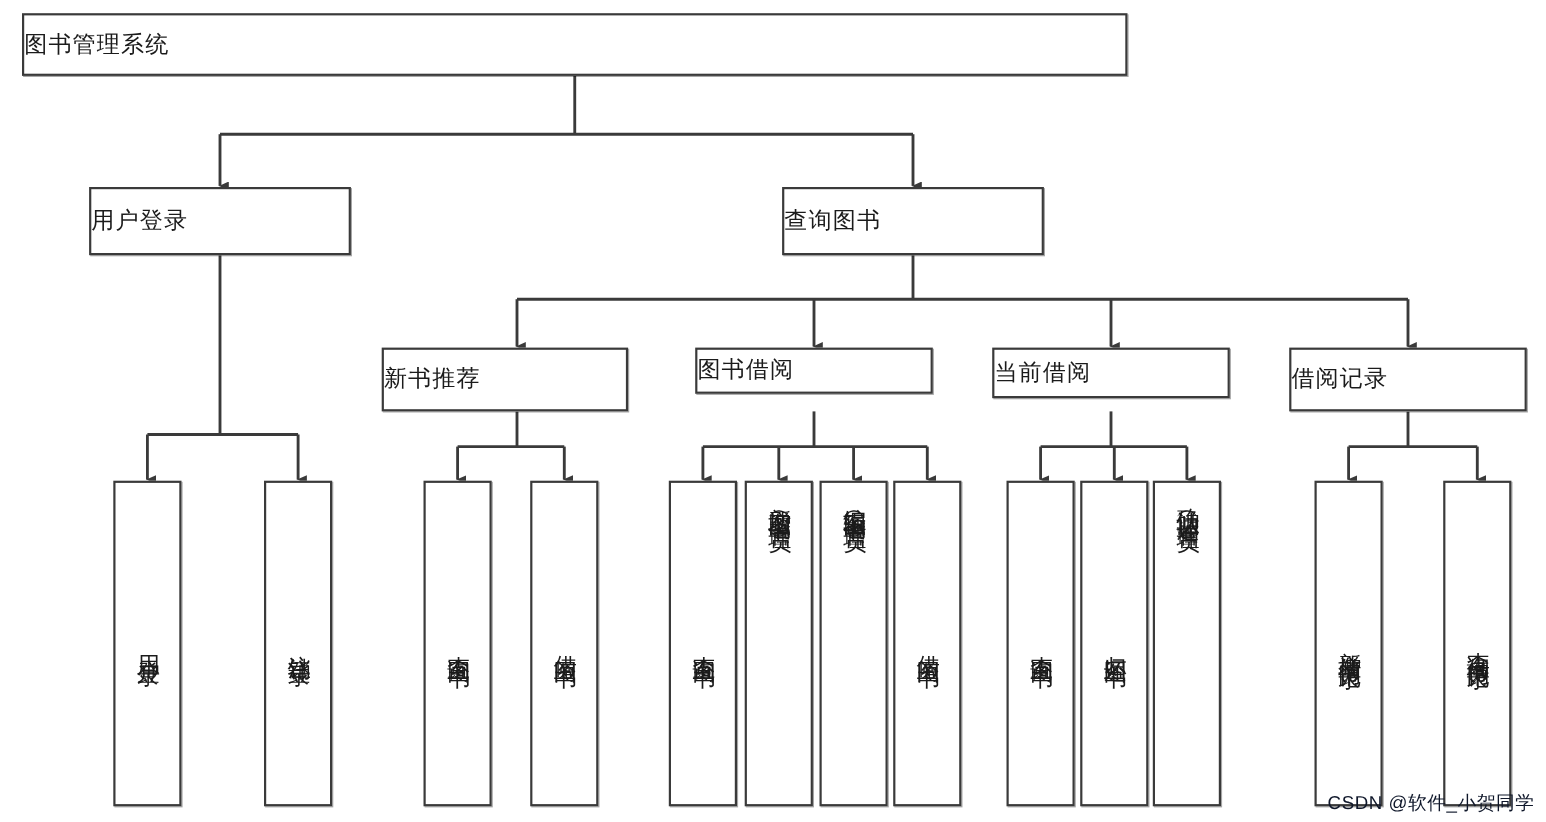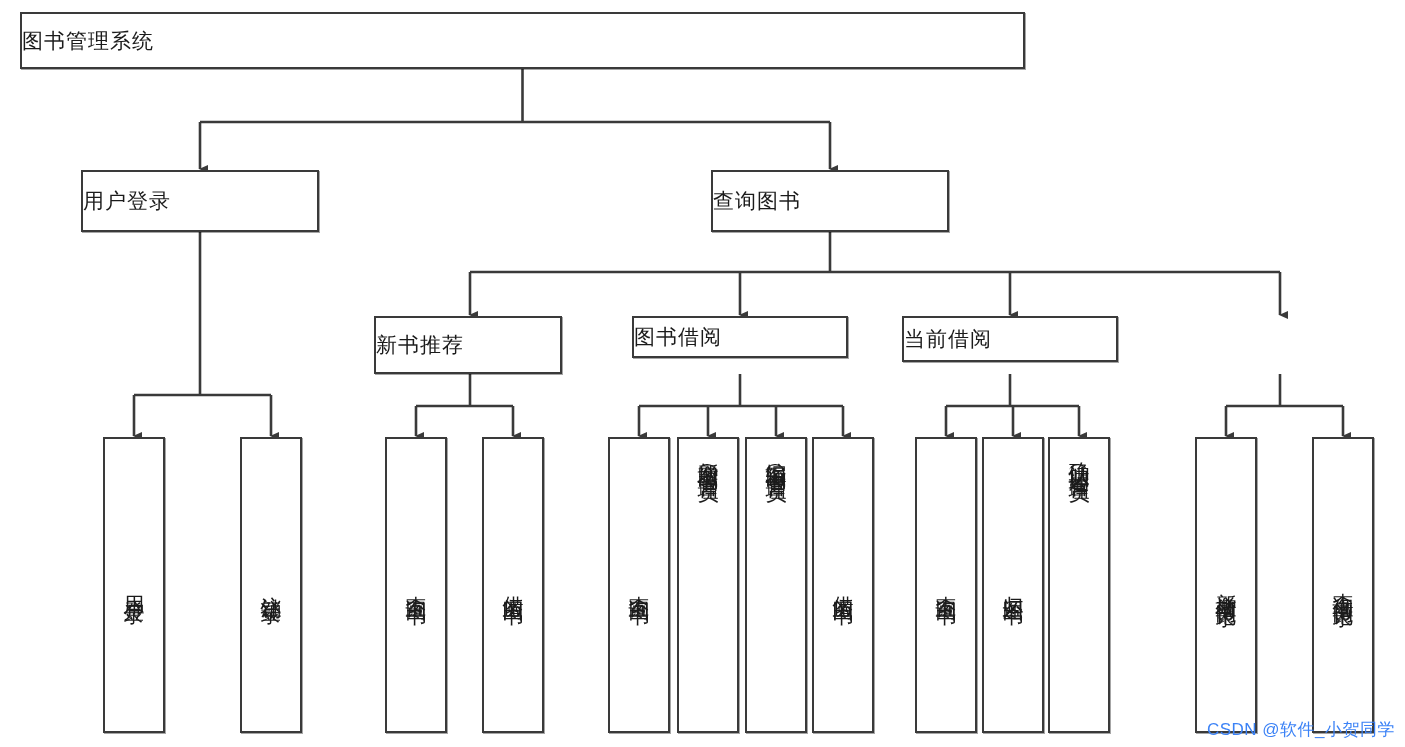--- a/index.html
+++ b/index.html
@@ -61,21 +61,21 @@
   }
   .leaf-box.centered {
     align-items: center;
     padding-top: 0;
   }
   #watermark {
     position: absolute;
     right: 10px;
     bottom: 6px;
     font-size: 17px;
-    color: #3b82f6;
+    color: #0f172a;
     white-space: nowrap;
     letter-spacing: 0.5px;
     pointer-events: none;
     margin-top: 12px;
   }
 </style>
 </head>
 <body>
 
 <div id="diagram-root">
@@ -127,28 +127,31 @@
     <span class="node-label-h">图书管理系统</span>
   </div>
 
   <div class="node-box" style="left:81px; top:170px; width:238px; height:62px;">
     <span class="node-label-h">用户登录</span>
   </div>
   <div class="node-box" style="left:711px; top:170px; width:238px; height:62px;">
     <span class="node-label-h">查询图书</span>
   </div>
 
-  <div class="node-box" style="left:374px; top:316px; width:188px; height:58px;">
+  <div class="node-box" style="left:347px; top:316px; width:224px; height:58px;">
     <span class="node-label-h">新书推荐</span>
   </div>
   <div class="node-box" style="left:632px; top:316px; width:216px; height:42px;">
     <span class="node-label-h">图书借阅</span>
   </div>
   <div class="node-box" style="left:902px; top:316px; width:216px; height:46px;">
     <span class="node-label-h">当前借阅</span>
+  </div>
+  <div class="node-box" style="left:1172px; top:316px; width:216px; height:58px;">
+    <span class="node-label-h">借阅记录</span>
   </div>
 
   <div class="node-box leaf-box centered" style="left:103px; top:437px; width:62px; height:296px;">
     <span class="node-label-v">用户登录</span>
   </div>
   <div class="node-box leaf-box centered" style="left:240px; top:437px; width:62px; height:296px;">
     <span class="node-label-v">注销登录</span>
   </div>
   <div class="node-box leaf-box centered" style="left:385px; top:437px; width:62px; height:296px;">
     <span class="node-label-v">查询图书</span>

